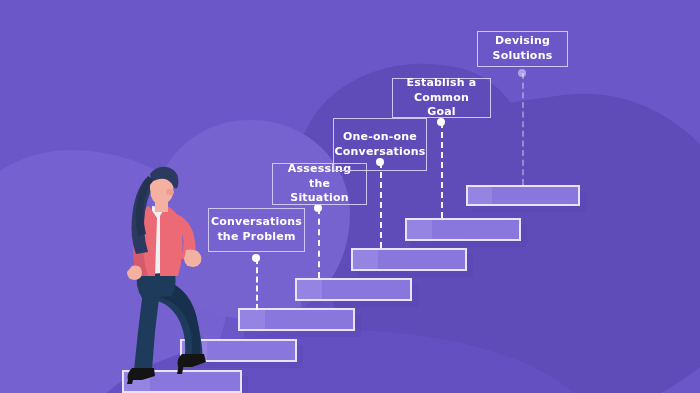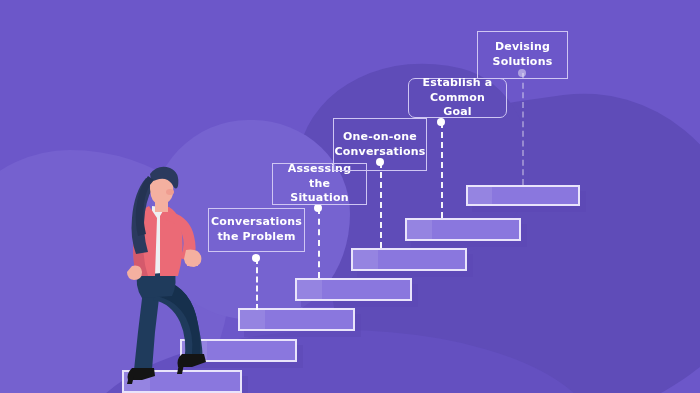--- a/index.html
+++ b/index.html
@@ -133,23 +133,23 @@
       <div class="dot faint" style="left: 522px; top: 73px;"></div>
     </div>
 
   <div id="labels-layer">
       <div class="label-box" style="left: 208px; top: 208px; width: 97px; height: 44px; border-color: rgb(207, 198, 243); color: rgb(255, 255, 255);">Conversations
 the Problem</div>
       <div class="label-box" style="left: 272px; top: 163px; width: 95px; height: 42px; border-color: rgb(207, 198, 243); color: rgb(255, 255, 255);">Assessing the
 Situation</div>
       <div class="label-box" style="left: 333px; top: 118px; width: 94px; height: 53px; border-color: rgb(207, 198, 243); color: rgb(255, 255, 255);">One-on-one
 Conversations</div>
-      <div class="label-box" style="left: 408px; top: 78px; width: 99px; height: 40px; border-color: rgb(207, 198, 243); color: rgb(255, 255, 255); border-radius: 7px;">Establish a
+      <div class="label-box" style="left: 392px; top: 78px; width: 99px; height: 40px; border-color: rgb(207, 198, 243); color: rgb(255, 255, 255);">Establish a
 Common Goal</div>
-      <div class="label-box" style="left: 477px; top: 31px; width: 91px; height: 48px; border-color: rgb(207, 198, 243); color: rgb(255, 255, 255);">Devising
+      <div class="label-box" style="left: 477px; top: 31px; width: 91px; height: 36px; border-color: rgb(207, 198, 243); color: rgb(255, 255, 255);">Devising
 Solutions</div>
     </div>
 
   <svg id="woman" viewBox="0 0 108 222">
 
     <path d="M36 120 L30 170 L26 208 L44 208 L47 170 L52 128 Z" fill="#1f3b5c"></path>
 
     <path d="M55 118 Q84 126 90 162 Q96 190 94 200 L76 200 Q80 178 72 160 Q63 141 45 138 Z" fill="#1f3b5c"></path>
     <path d="M55 118 Q84 126 90 162 Q93 180 92 192 L84 192 Q86 172 78 156 Q68 138 48 134 Z" fill="#16304d"></path>
 

